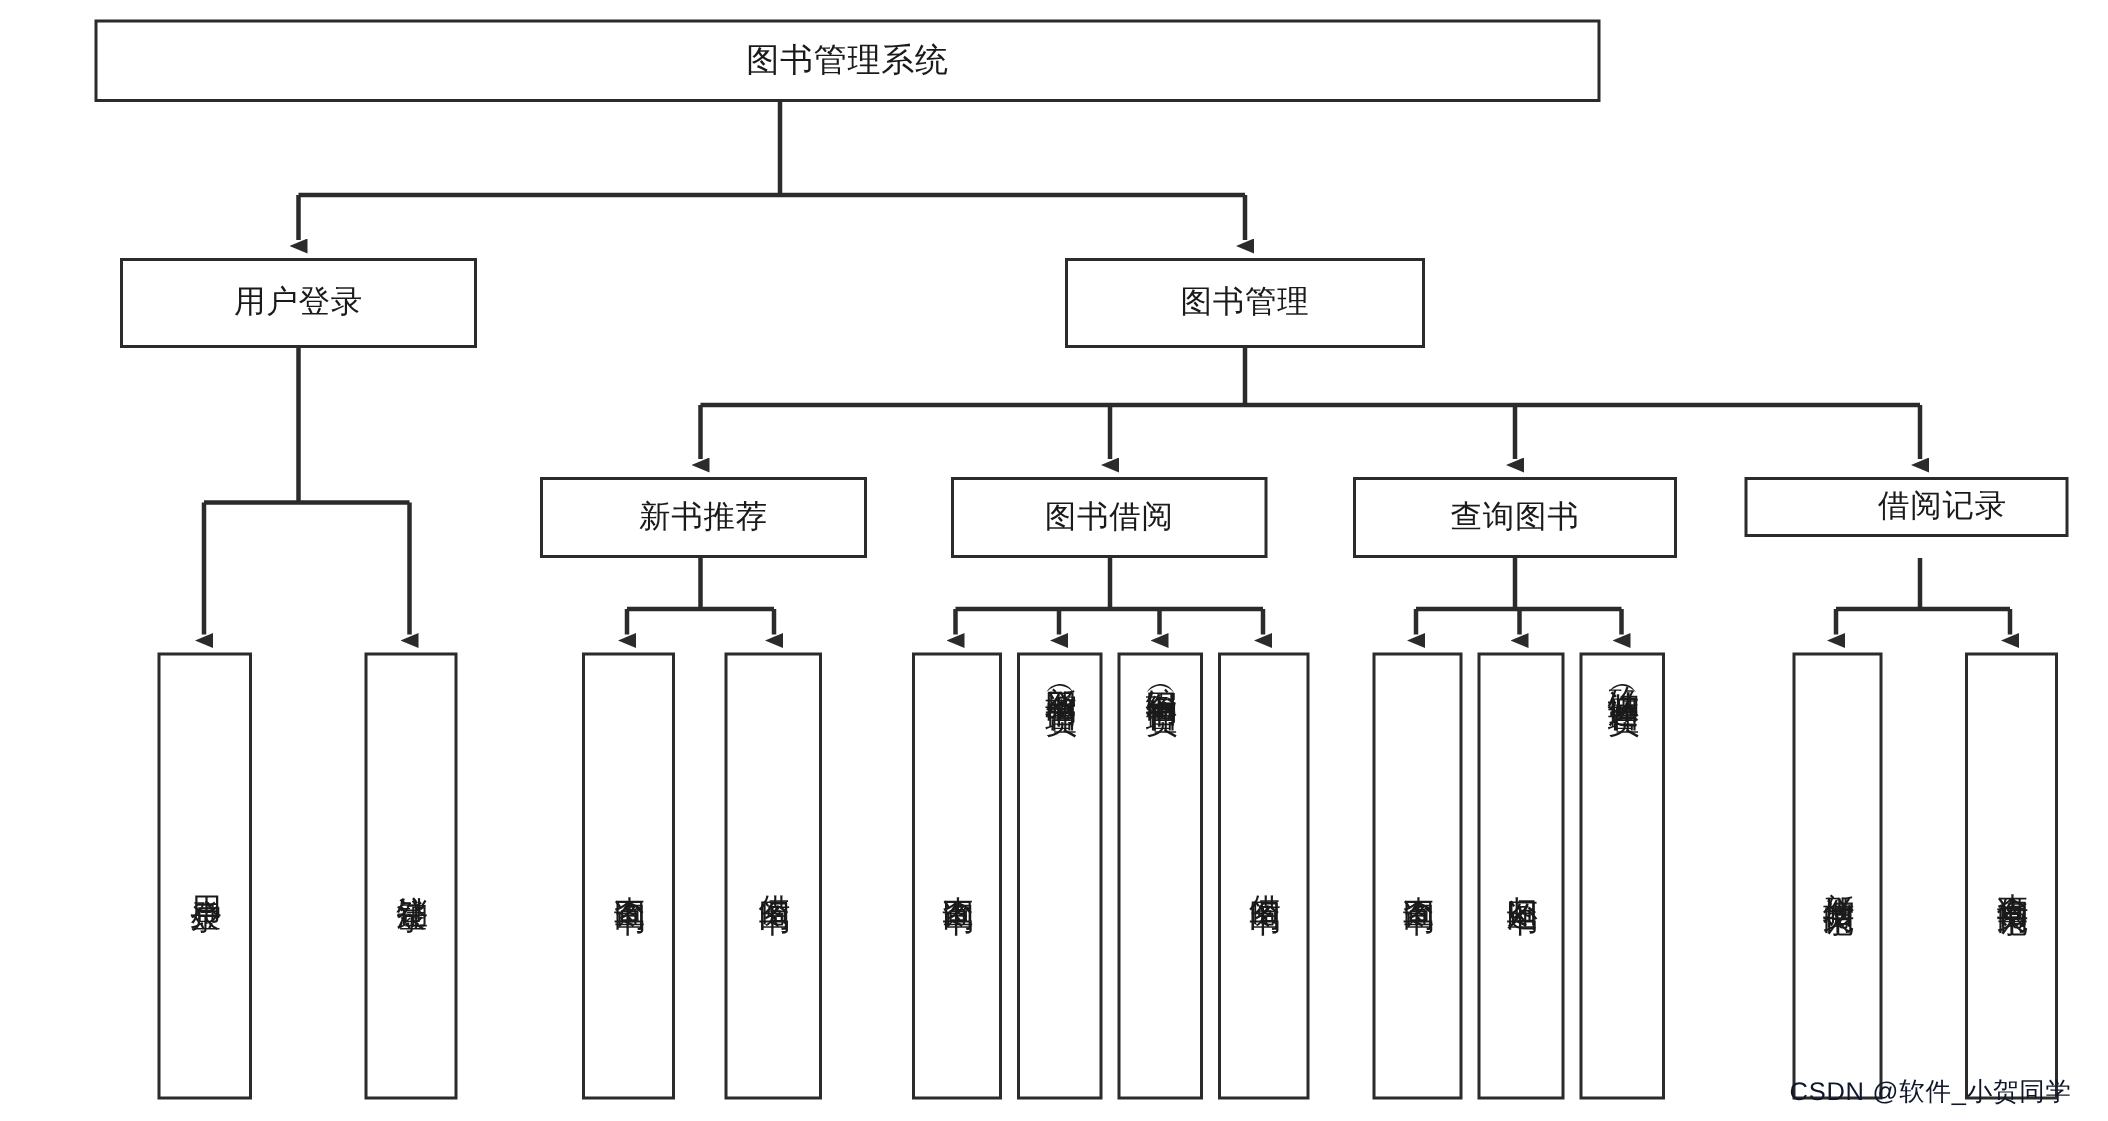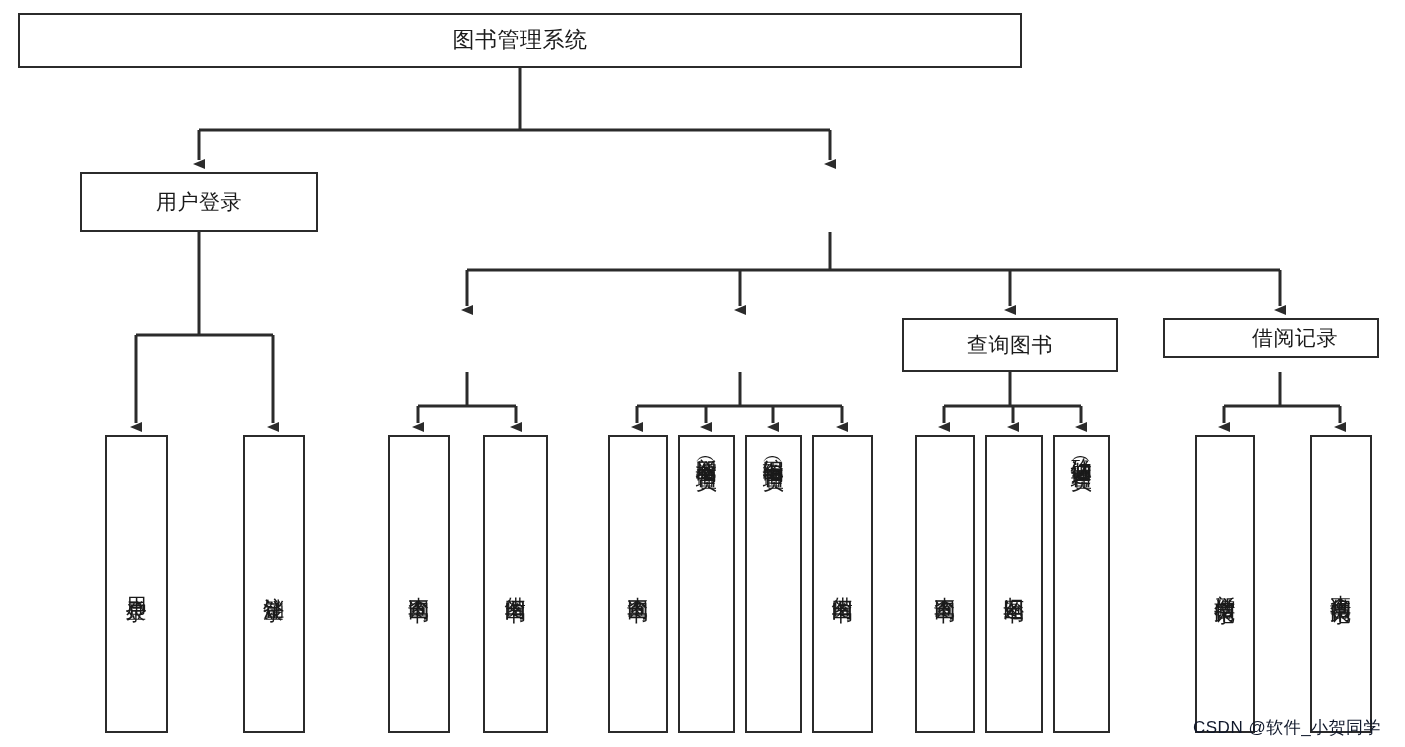--- a/index.html
+++ b/index.html
@@ -36,20 +36,21 @@
     justify-content: center;
     text-align: center;
   }
   .node-h {
     font-size: 21px;
     line-height: 1.2;
     letter-spacing: 0.5px;
   }
   .node-root {
     font-size: 22px;
+    margin-left: 45px;
   }
   .node-v {
     writing-mode: vertical-rl;
     text-orientation: upright;
     font-size: 21px;
     line-height: 1.32;
     letter-spacing: 2px;
     align-items: center;
     justify-content: center;
     padding: 4px 0;
@@ -120,21 +121,24 @@
       <path d="M1280,372 L1280,406"></path>
       <path d="M1224,406 L1340,406"></path>
       <path d="M1224,406 L1224,423" marker-end="url(#arrow)"></path>
       <path d="M1340,406 L1340,423" marker-end="url(#arrow)"></path>
     </g>
   </svg>
 
   <div class="node node-h node-root" style="left:18px; top:13px; width:1004px; height:55px;">图书管理系统</div>
 
   <div class="node node-h" style="left:80px; top:172px; width:238px; height:60px;">用户登录</div>
+  <div class="node node-h" style="left:710px; top:172px; width:240px; height:60px;">图书管理</div>
 
+  <div class="node node-h" style="left:360px; top:318px; width:218px; height:54px;">新书推荐</div>
+  <div class="node node-h" style="left:634px; top:318px; width:211px; height:54px;">图书借阅</div>
   <div class="node node-h" style="left:902px; top:318px; width:216px; height:54px;">查询图书</div>
   <div class="node node-h" style="left:1163px; top:318px; width:216px; height:40px;padding-left:48px;">借阅记录</div>
 
   <div class="node node-v" style="left:105px; top:435px; width:63px; height:298px;">用户登录</div>
   <div class="node node-v" style="left:243px; top:435px; width:62px; height:298px;">注销登录</div>
 
   <div class="node node-v" style="left:388px; top:435px; width:62px; height:298px;">查询图书</div>
   <div class="node node-v" style="left:483px; top:435px; width:65px; height:298px;">借阅图书</div>
 
   <div class="node node-v" style="left:608px; top:435px; width:60px; height:298px;">查询图书</div>

